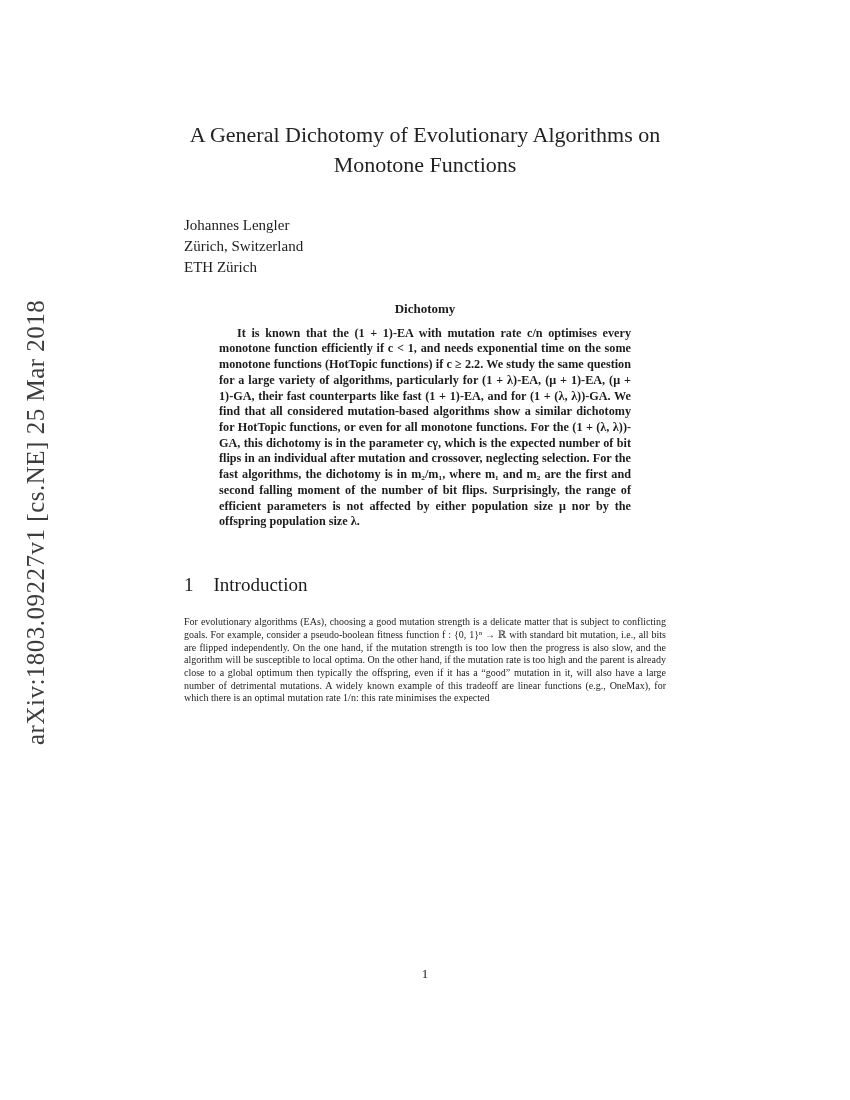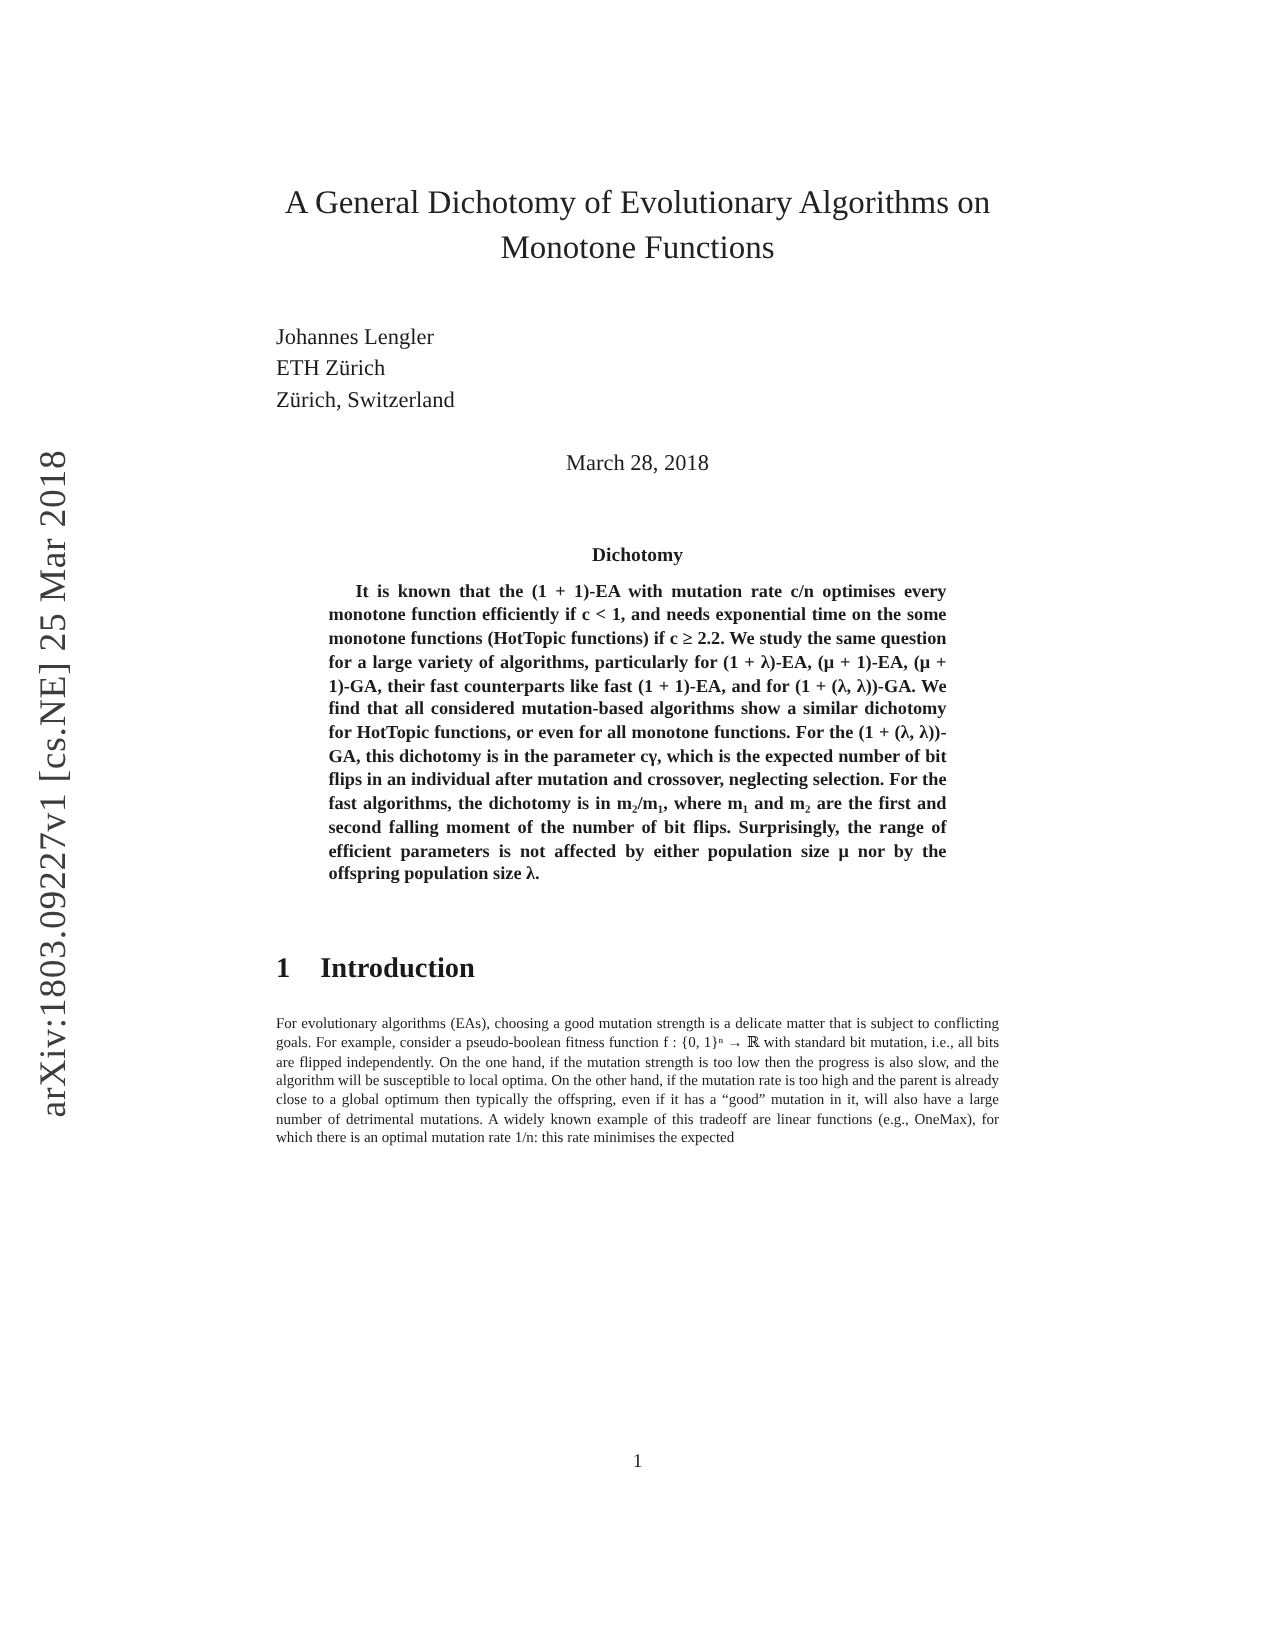--- a/index.html
+++ b/index.html
@@ -63,21 +63,21 @@
   .abstract p {
     font-size: 12.2px;
     line-height: 1.29;
     text-align: justify;
     margin: 0;
     text-indent: 18px;
     font-weight: bold;
   }
   .section-heading {
     font-size: 19px;
-    font-weight: bold;
+    font-weight: normal;
     margin: 44px 0 20px 0;
     color: #1a1a1a;
   }
   .section-heading .sec-num {
     margin-right: 20px;
   }
   .body-par {
     font-size: 10px;
     line-height: 1.27;
     text-align: justify;
@@ -97,25 +97,24 @@
 <body>
 
 <div class="arxiv-strip">arXiv:1803.09227v1  [cs.NE]  25 Mar 2018</div>
 
 <main class="page-body">
 
   <h1 class="paper-title">A General Dichotomy of Evolutionary Algorithms on Monotone Functions</h1>
 
   <div class="authors">
     <div>Johannes Lengler</div>
+    <div>Zürich, Switzerland</div>
     <div>ETH Zürich</div>
-    <div>Zürich, Switzerland</div>
   </div>
 
-  <div class="paper-date">March 28, 2018</div>
 
   <section class="abstract">
     <h2 class="abstract-heading">Dichotomy</h2>
     <p>It is known that the (1 + 1)-EA with mutation rate c/n optimises every monotone function efficiently if c &lt; 1, and needs exponential time on the some monotone functions (HotTopic functions) if c ≥ 2.2. We study the same question for a large variety of algorithms, particularly for (1 + λ)-EA, (μ + 1)-EA, (μ + 1)-GA, their fast counterparts like fast (1 + 1)-EA, and for (1 + (λ, λ))-GA. We find that all considered mutation-based algorithms show a similar dichotomy for HotTopic functions, or even for all monotone functions. For the (1 + (λ, λ))-GA, this dichotomy is in the parameter cγ, which is the expected number of bit flips in an individual after mutation and crossover, neglecting selection. For the fast algorithms, the dichotomy is in m₂/m₁, where m₁ and m₂ are the first and second falling moment of the number of bit flips. Surprisingly, the range of efficient parameters is not affected by either population size μ nor by the offspring population size λ.</p>
   </section>
 
   <h2 class="section-heading">
     <span class="sec-num">1</span><span>Introduction</span>
   </h2>
 

